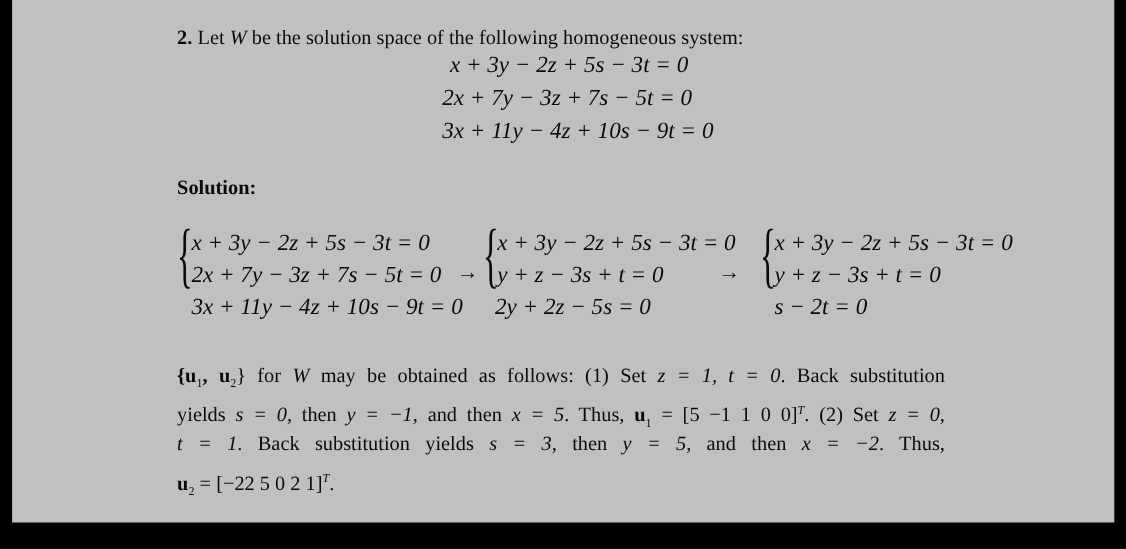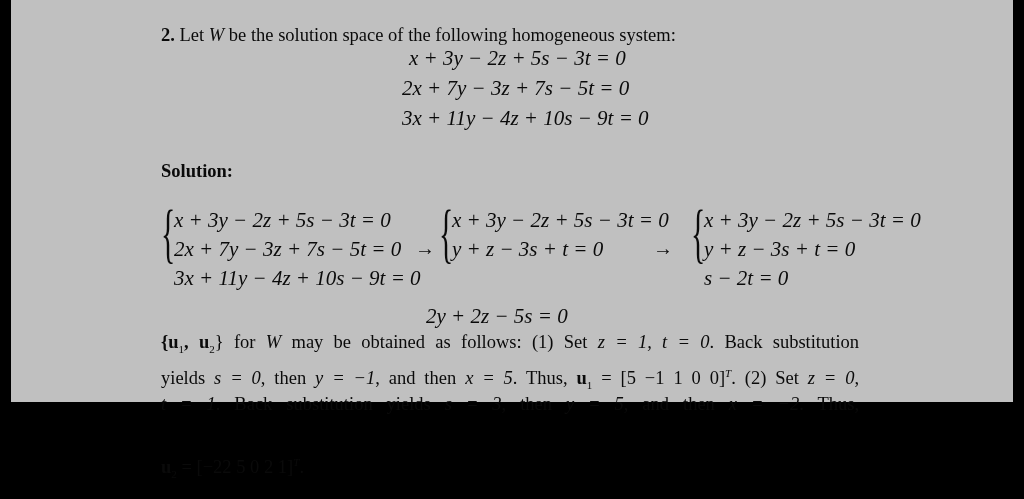--- a/index.html
+++ b/index.html
@@ -1,18 +1,18 @@
 <!DOCTYPE html>
 <html><head>
 <meta charset="utf-8">
 <style>
   html, body { margin:0; padding:0; }
   body { width:1024px; height:499px; background:#000; position:relative; overflow:hidden;
          font-family:"Liberation Serif", "DejaVu Serif", serif; color:#0a0a0a; }
-  .page { position:absolute; left:11px; top:0; width:1002px; height:402px; background:#c0c0c0; }
+  .page { position:absolute; left:11px; top:0; width:1002px; height:475px; background:#c0c0c0; }
   .line { position:absolute; font-size:18.5px; white-space:nowrap; line-height:22px; }
   .m { font-style:italic; }
   .b { font-weight:bold; }
   .bu { font-weight:bold; font-style:normal; }
   .eq { position:absolute; font-size:21px; white-space:nowrap; line-height:22px;font-style:italic; }
   .brace { position:absolute; font-size:66px; line-height:66px; font-weight:100; transform:scaleX(0.45); transform-origin:left top; }
   .arrow { position:absolute; font-size:20px; }
   sub, sup { font-size:11px; }
   .just { text-align:justify; text-align-last:justify; width:698px; }
 </style>
@@ -38,21 +38,21 @@
   <div class="brace" style="left:150px; top:200px;">{</div>
   <div class="eq m" style="left:163px; top:209px;">x + 3y − 2z + 5s − 3t = 0</div>
   <div class="eq m" style="left:163px; top:238px;">2x + 7y − 3z + 7s − 5t = 0</div>
   <div class="eq m" style="left:163px; top:267px;">3x + 11y − 4z + 10s − 9t = 0</div>
 
   <div class="arrow" style="left:404px; top:237px;">→</div>
 
   <div class="brace" style="left:428px; top:200px;">{</div>
   <div class="eq m" style="left:441px; top:209px;">x + 3y − 2z + 5s − 3t = 0</div>
   <div class="eq m" style="left:441px; top:238px;">y + z − 3s + t = 0</div>
-  <div class="eq m" style="left:415px; top:267px;margin-top:38px;">2y + 2z − 5s = 0</div>
+  <div class="eq m" style="left:439px; top:267px;">2y + 2z − 5s = 0</div>
 
   <div class="arrow" style="left:642px; top:237px;">→</div>
 
   <div class="brace" style="left:680px; top:200px;">{</div>
   <div class="eq m" style="left:693px; top:209px;">x + 3y − 2z + 5s − 3t = 0</div>
   <div class="eq m" style="left:693px; top:238px;">y + z − 3s + t = 0</div>
   <div class="eq m" style="left:693px; top:267px;">s − 2t = 0</div>
 
 
   <div class="line just" style="left:150px; top:331px;">
@@ -71,17 +71,17 @@
     <span class="m">z = 0</span><span>,</span>
   </div>
 
   <div class="line just" style="left:150px; top:393px;">
     <span class="m">t = 1</span><span>.  Back  substitution  yields</span>
     <span class="m">s = 3</span><span>,  then</span>
     <span class="m">y = 5</span><span>,  and  then</span>
     <span class="m">x = −2</span><span>.  Thus,</span>
   </div>
 
-  <div class="line" style="left:150px; top:424px;margin-top:27px;">
+  <div class="line" style="left:150px; top:424px;">
     <span class="bu">u</span><sub>2</sub><span> = [−22 5 0 2 1]</span><sup class="m">T</sup><span>.</span>
   </div>
 
 </div>
 
 </body></html>

